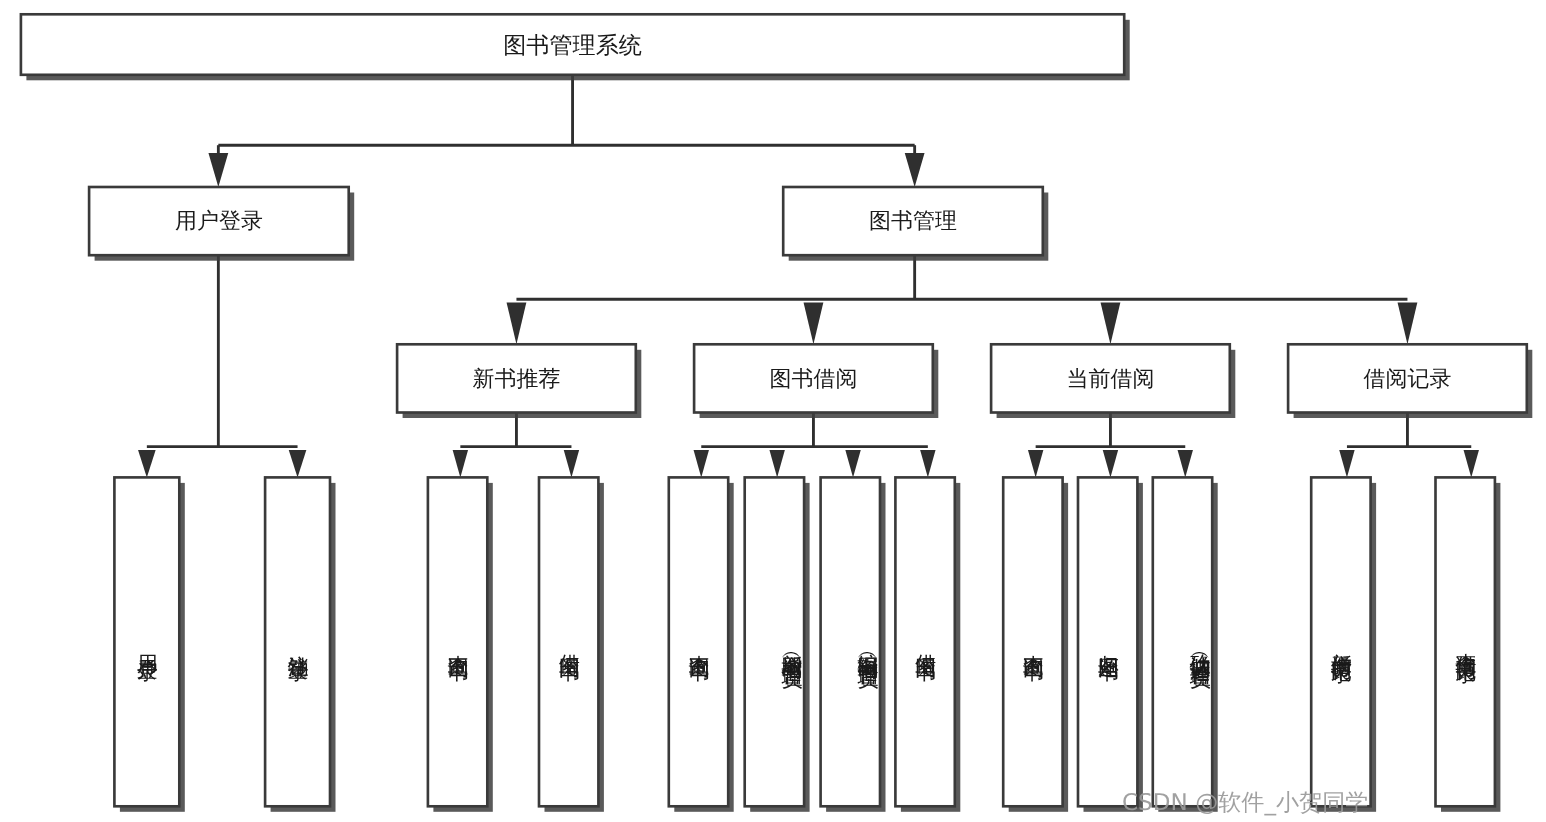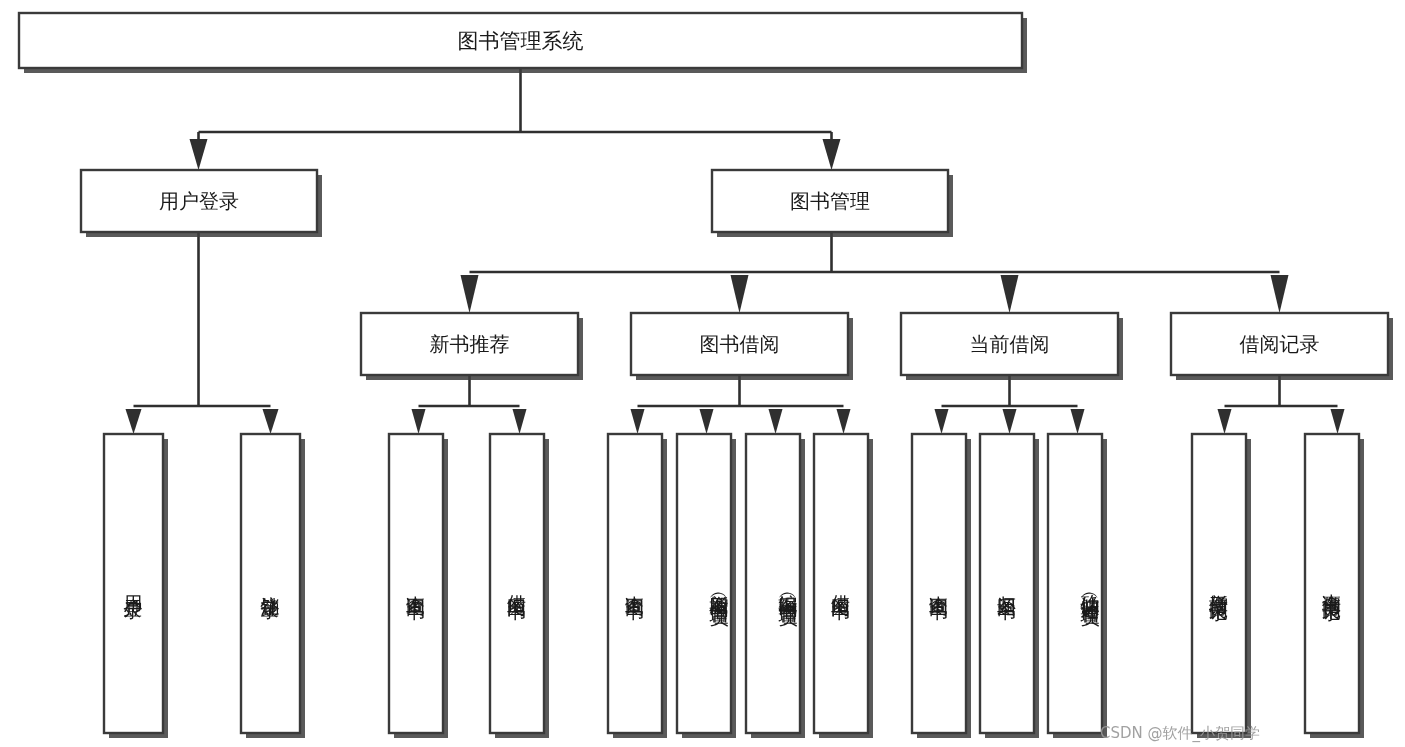--- a/index.html
+++ b/index.html
@@ -11,21 +11,20 @@
     width: 1405px;
     height: 747px;
     font-family: "DejaVu Sans", "Liberation Sans", sans-serif;
     overflow: hidden;
     position: relative;
   }
   #diagram-root {
     position: relative;
     width: 1252px;
     height: 747px;
-    padding-left: 16px;
   }
   svg#flow-svg {
     position: absolute;
     top: 0;
     left: 0;
     width: 1405px;
     height: 747px;
   }
   .box-rect {
     fill: #ffffff;
@@ -69,21 +68,21 @@
     justify-content: center;
     white-space: nowrap;
     pointer-events: none;
     user-select: none;
   }
   #watermark {
     position: absolute;
     right: 8px;
     bottom: 4px;
     font-family: "DejaVu Sans", "Liberation Sans", sans-serif;
-    font-size: 15px;
+    font-size: 21px;
     color: #9a9a9a;
     opacity: 0.92;
     white-space: nowrap;
     user-select: none;
   }
 </style>
 </head>
 <body>
 
 <div id="diagram-root">

